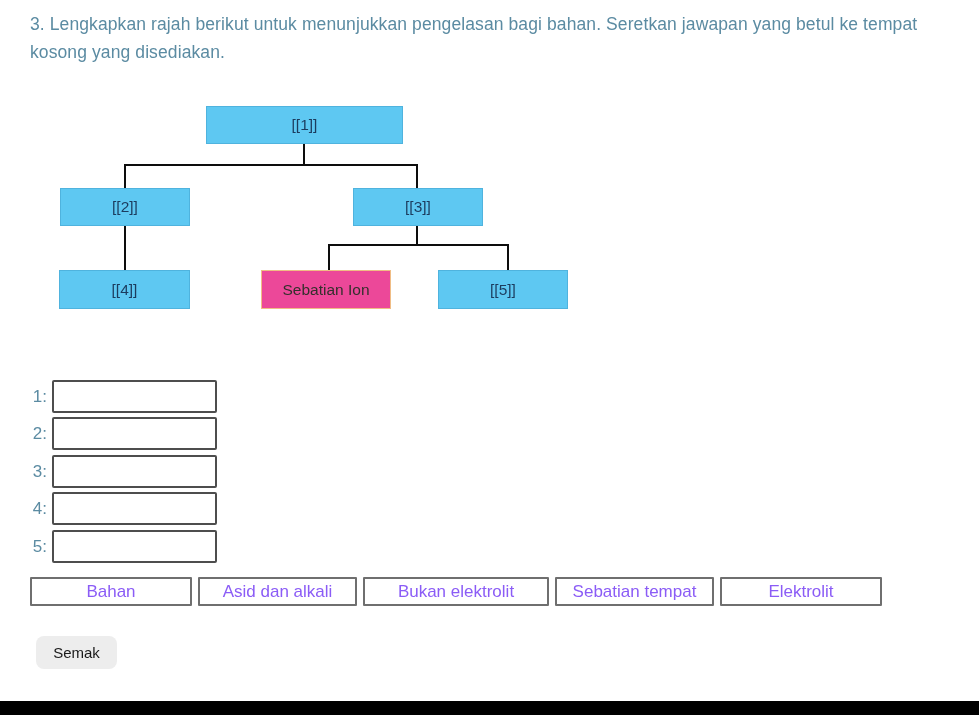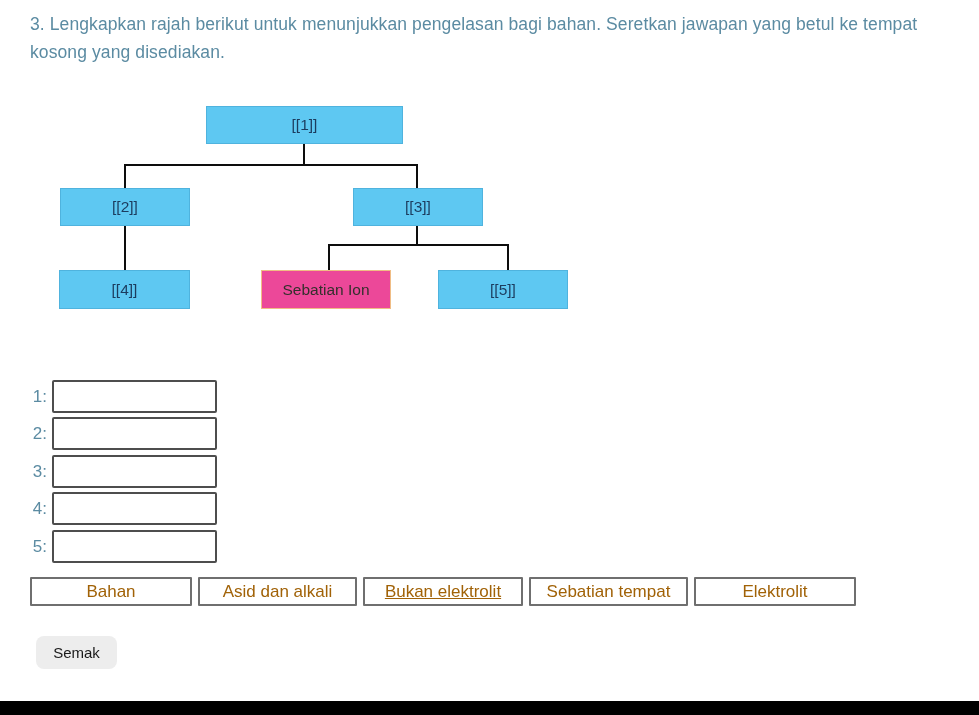--- a/index.html
+++ b/index.html
@@ -58,26 +58,26 @@
     font-family: "Liberation Sans", sans-serif; font-size: 15px;
   }
   .r0 { top: 0px; } .r1 { top: 37px; } .r2 { top: 75px; } .r3 { top: 112px; } .r4 { top: 150px; }
   
   .options { position: absolute; left: 30px; top: 577px; display: flex; gap: 6px; }
   .option {
     height: 29px;
     display: flex; align-items: center; justify-content: center;
     border: 2px solid #6f6f6f; border-radius: 1px;
     background: #ffffff;
-    font-size: 17px; color: #a16207;
+    font-size: 17px; color: #8b5cf6;
     cursor: grab; user-select: none;
   }
   .option:nth-child(1) { width: 162px; }
   .option:nth-child(2) { width: 159px; }
-  .option:nth-child(3) { width: 160px; text-decoration: underline; }
+  .option:nth-child(3) { width: 186px; }
   .option:nth-child(4) { width: 159px; }
   .option:nth-child(5) { width: 162px; }
   
   .check-btn {
     position: absolute; left: 30px; top: 636px;
     width: 81px; height: 33px;
     background: #ededed; border: none; border-radius: 8px;
     font-family: "Liberation Sans", sans-serif;
     font-size: 15px; color: #1a1a1a;
     cursor: pointer;

